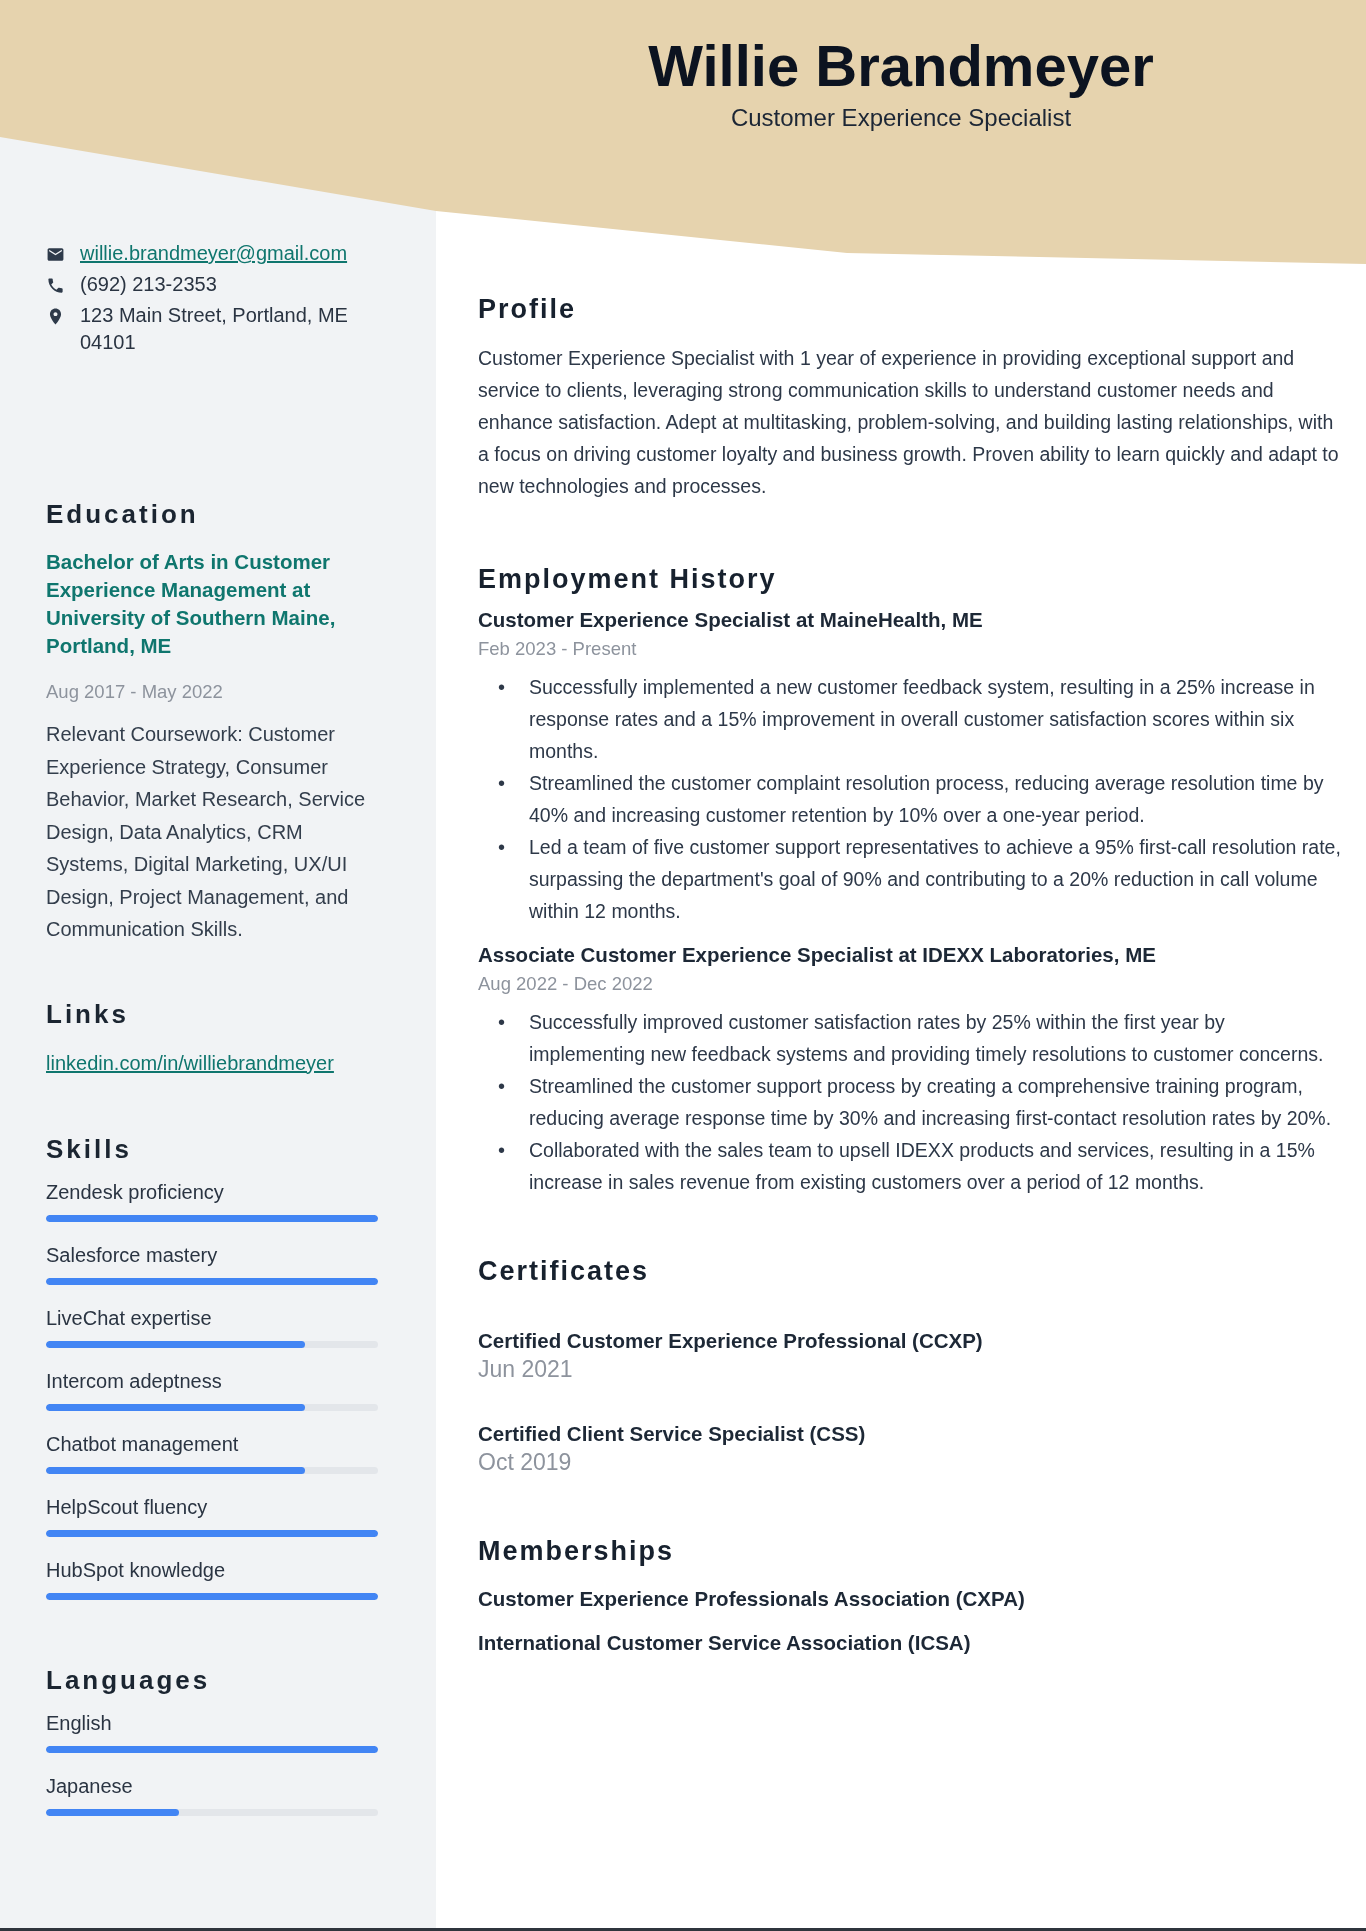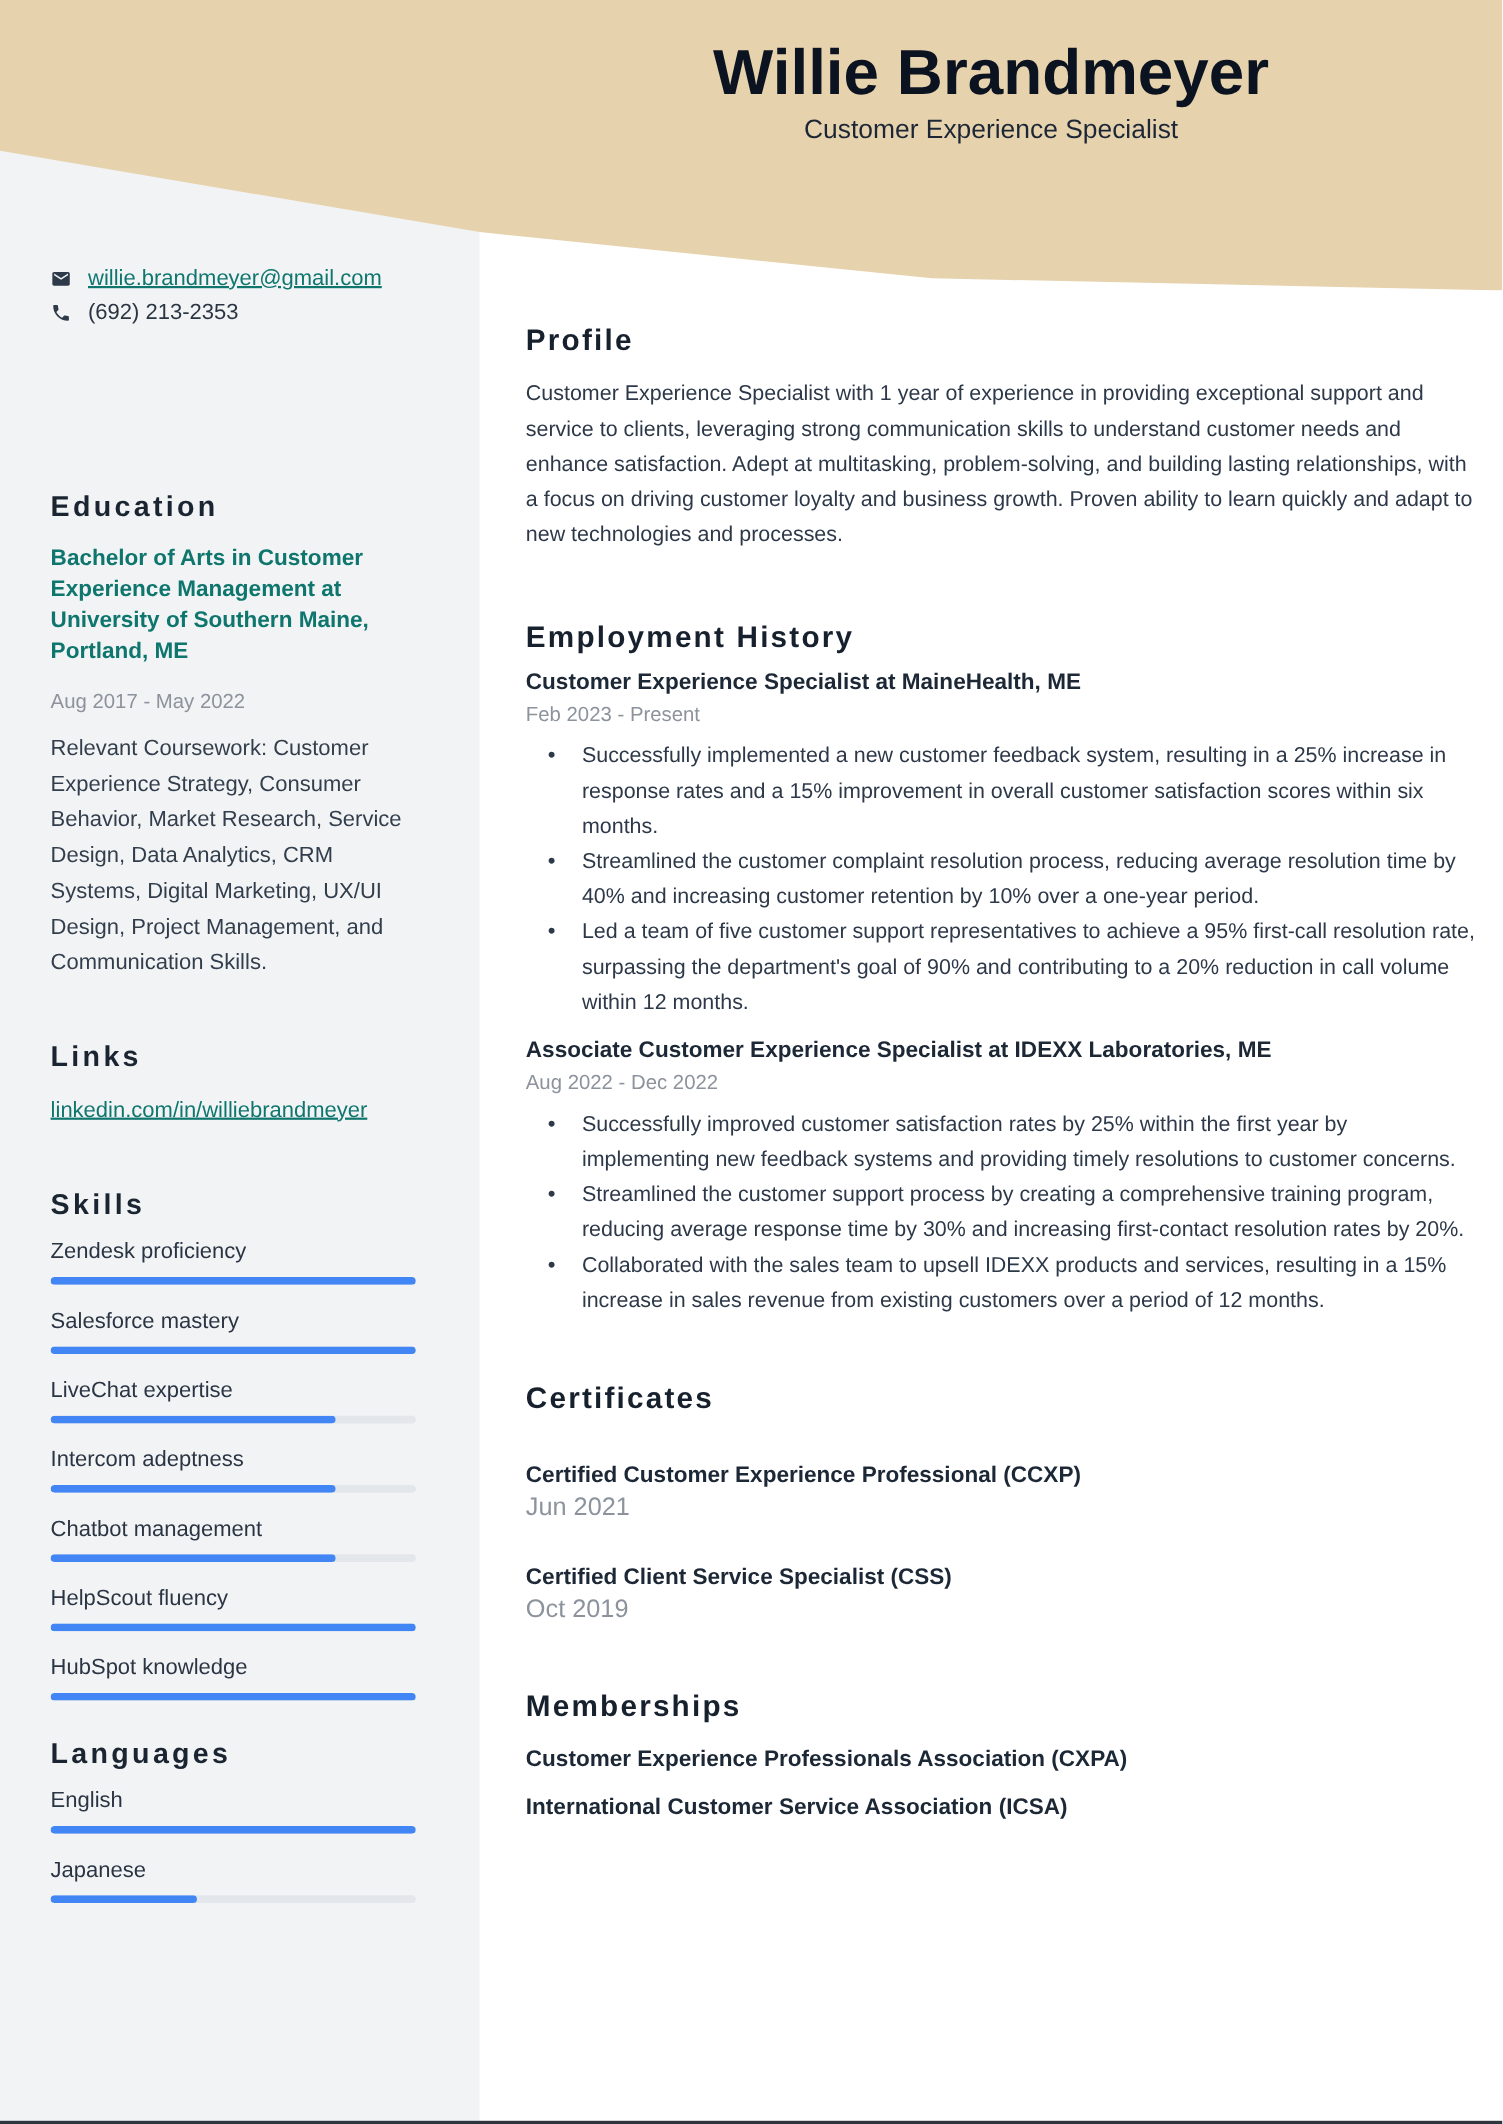--- a/index.html
+++ b/index.html
@@ -22,21 +22,21 @@
   .contact-row svg{width:19px;height:19px;fill:#2e3a4a;}
   a.link-blue{color:#0f766e;text-decoration:underline;}
   .side-h2{font-size:26px;font-weight:700;letter-spacing:3px;color:#1b2531;margin:0;line-height:32px;}
   .edu-section{margin-top:142px;}
   .degree{margin:18px 0 0;font-size:20.5px;font-weight:700;line-height:28px;color:#0f766e;}
   .side-date{margin:20px 0 0;font-size:18.5px;color:#8d939d;line-height:24px;}
   .coursework{margin:14px 0 0;font-size:20px;line-height:32.5px;color:#333e4c;}
   .links-section{margin-top:52px;}
   .links-section a{display:inline-block;margin-top:20px;font-size:20px;line-height:27px;}
   .skills-section{margin-top:56px;}
-  .lang-section{margin-top:32px;}
+  .lang-section{margin-top:64px;}
   .meter-item{margin-top:14px;}
   .meter-item .meter-label{font-size:20px;line-height:27px;color:#2a3442;}
   .meter-track{margin-top:9px;height:7px;border-radius:4px;background:#e3e6ea;overflow:hidden;margin-bottom:20px;}
   .meter-fill{height:100%;border-radius:4px;background:#4285f4;}
 
   
   .main{position:absolute;left:478px;top:0;width:868px;padding-top:292px;z-index:2;}
   .main-h2{font-size:27px;font-weight:700;letter-spacing:2px;color:#17212e;margin:0;line-height:34px;}
   .profile-text{margin:16px 0 0;font-size:19.5px;line-height:32px;color:#2d3848;}
   .employment-h2{margin-top:60px;}
@@ -73,20 +73,28 @@
         <a class="link-blue" href="#">willie.brandmeyer@gmail.com</a>
       </div>
       <div class="contact-row">
         <span class="cicon">
           <svg viewBox="0 0 24 24">
               <path d="M6.62 10.79c1.44 2.83 3.76 5.14 6.59 6.59l2.2-2.2c.27-.27.67-.36 1.02-.24 1.12.37 2.33.57 3.57.57.55 0 1 .45 1 1V20c0 .55-.45 1-1 1-9.39 0-17-7.61-17-17 0-.55.45-1 1-1h3.5c.55 0 1 .45 1 1 0 1.25.2 2.45.57 3.57.11.35.03.74-.25 1.02l-2.2 2.2z"></path>
             </svg>
         </span>
         <span>(692) 213-2353</span>
       </div>
+      <div class="contact-row">
+        <span class="cicon">
+          <svg viewBox="0 0 24 24">
+              <path d="M12 2C8.13 2 5 5.13 5 9c0 5.25 7 13 7 13s7-7.75 7-13c0-3.87-3.13-7-7-7zm0 9.5c-1.38 0-2.5-1.12-2.5-2.5s1.12-2.5 2.5-2.5 2.5 1.12 2.5 2.5-1.12 2.5-2.5 2.5z"></path>
+            </svg>
+        </span>
+        <span>123 Main Street, Portland, ME 04101</span>
+      </div>
     </div>
 
     <section class="edu-section">
       <h2 class="side-h2">Education</h2>
       <p class="degree">Bachelor of Arts in Customer Experience Management at University of Southern Maine, Portland, ME</p>
       <p class="side-date">Aug 2017 - May 2022</p>
       <p class="coursework">Relevant Coursework: Customer Experience Strategy, Consumer Behavior, Market Research, Service Design, Data Analytics, CRM Systems, Digital Marketing, UX/UI Design, Project Management, and Communication Skills.</p>
     </section>
 
     <section class="links-section">

